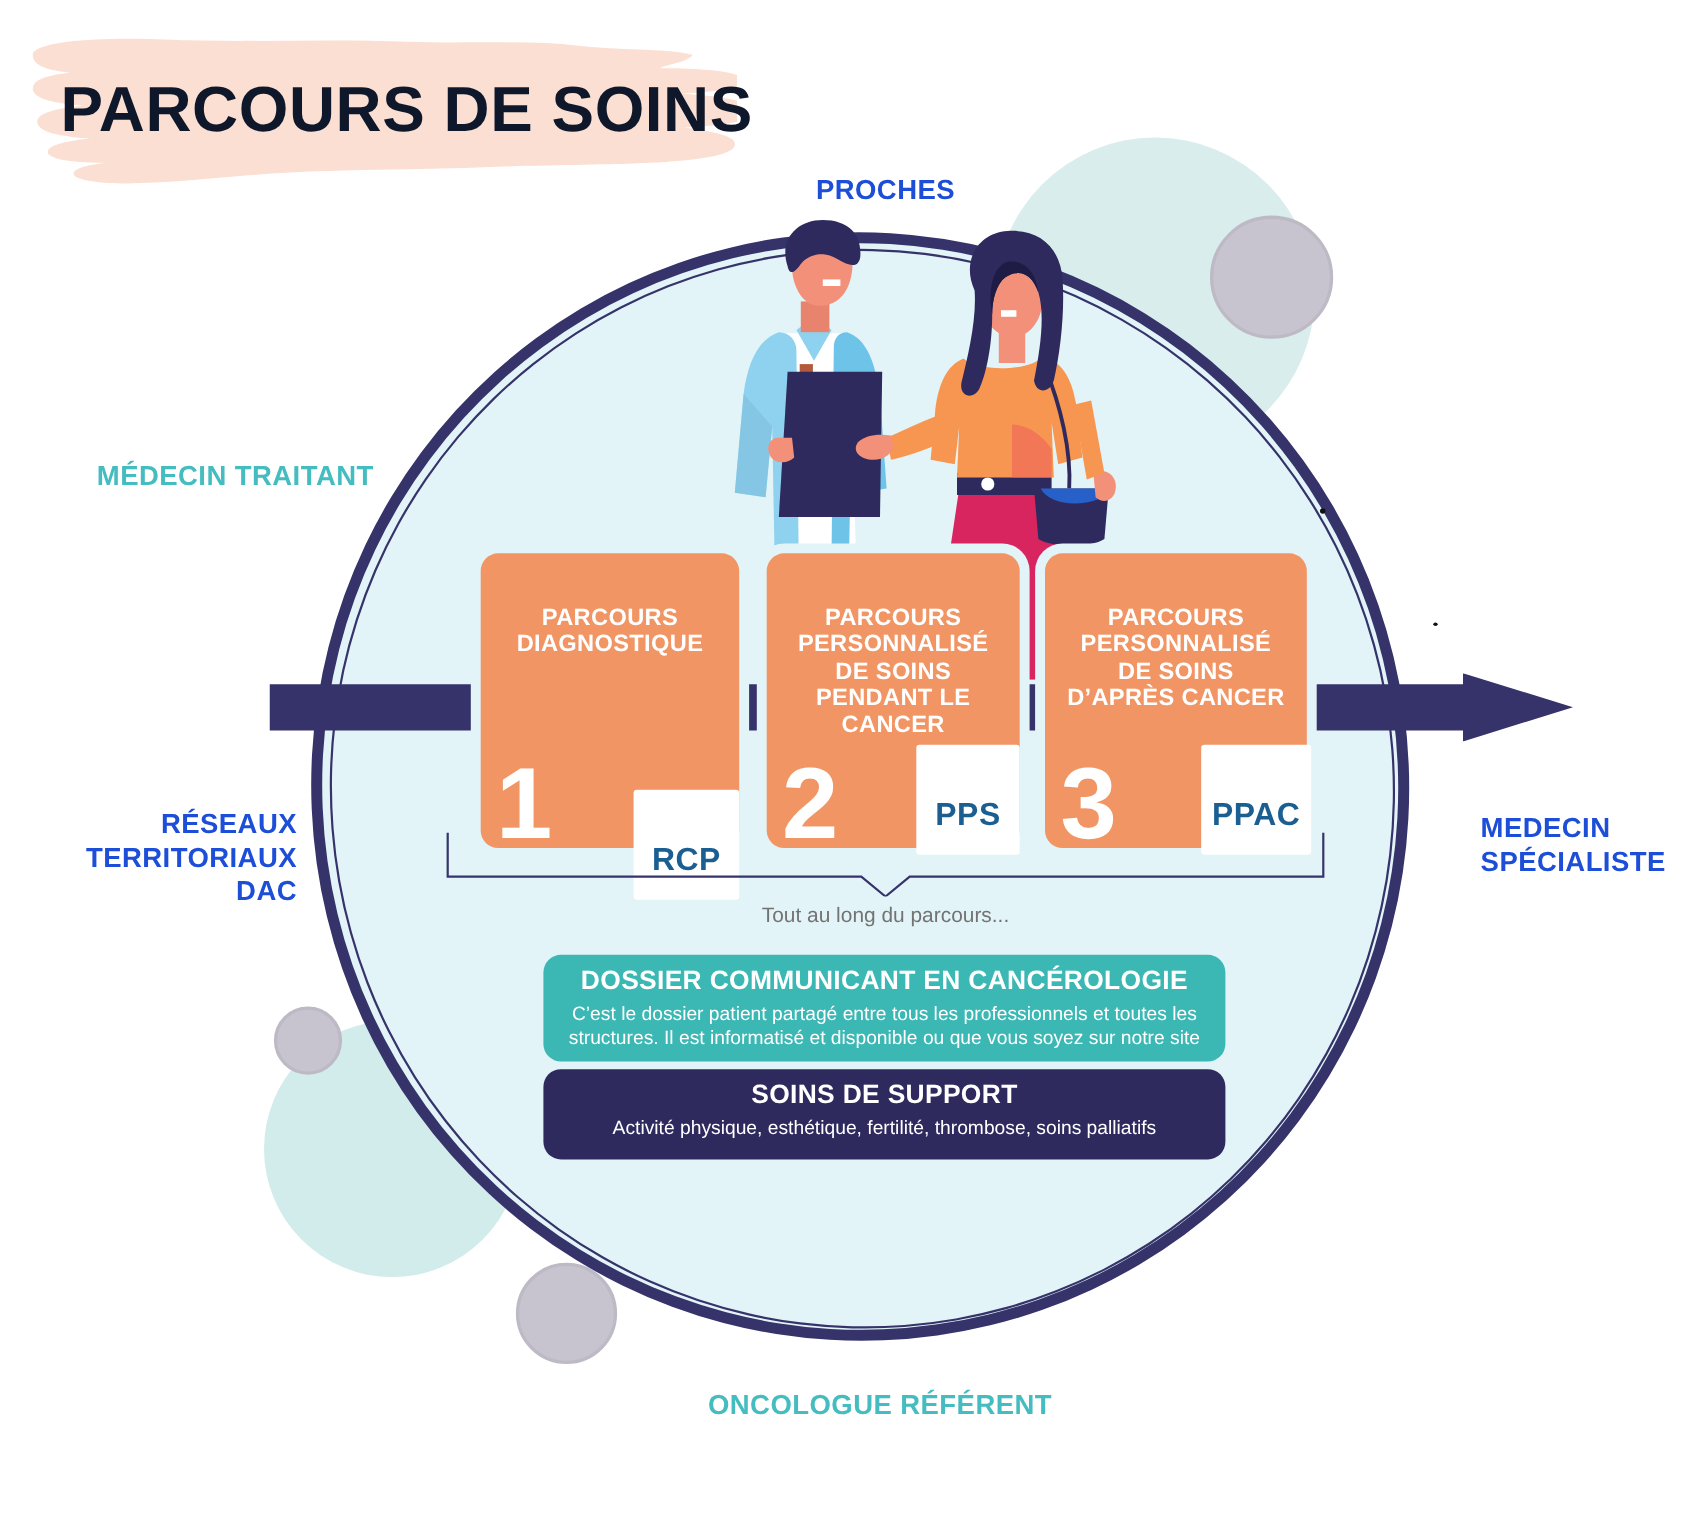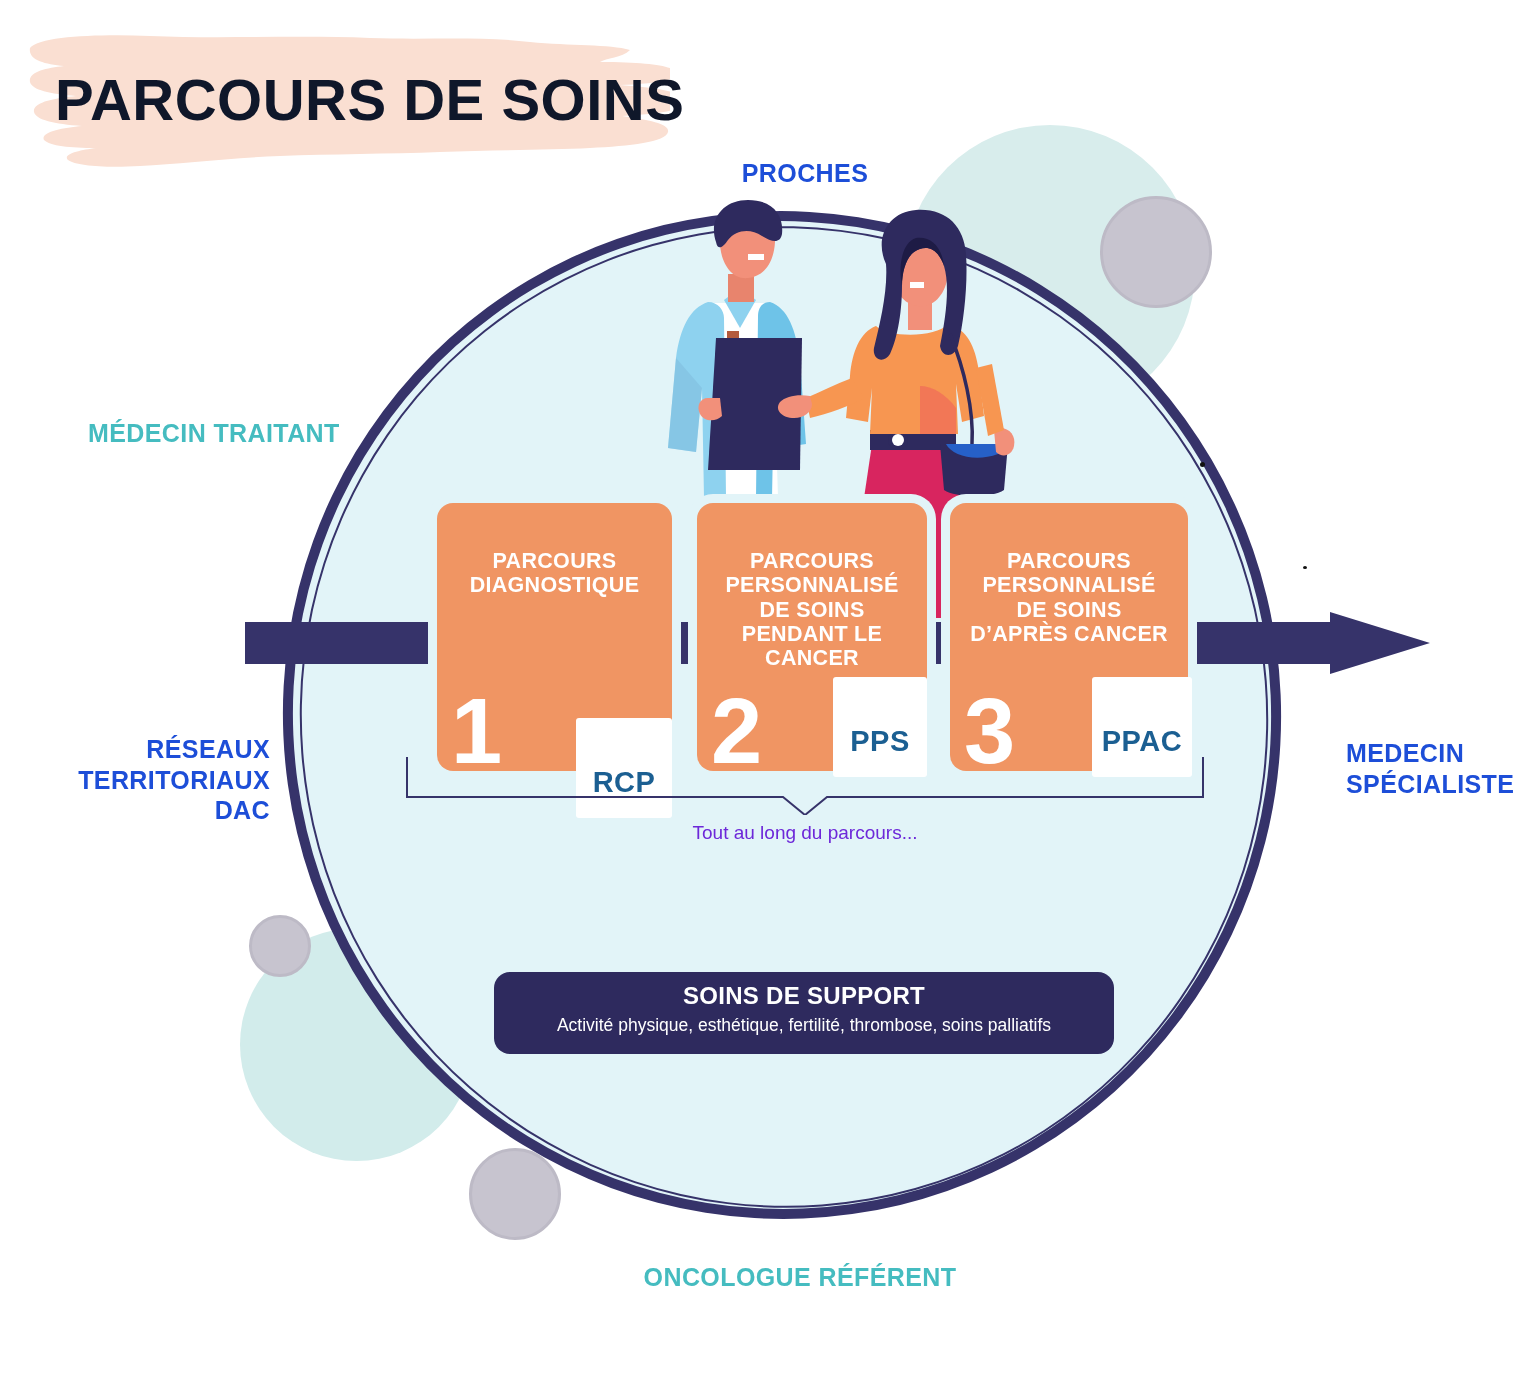--- a/index.html
+++ b/index.html
@@ -54,21 +54,21 @@
   #card-1{left:437px;top:503px;width:235px;height:268px;}
   #card-2{left:697px;top:503px;width:230px;height:268px;}
   #card-3{left:950px;top:503px;width:238px;height:268px;}
   #tag-1{left:576px;top:677px;width:96px;height:100px;margin-top:41px;}
   #tag-2{left:833px;top:677px;width:94px;height:100px;}
   #tag-3{left:1092px;top:677px;width:100px;height:100px;}
 
   
   #bracket{position:absolute;left:405px;top:755px;width:800px;height:60px;}
   #bracket-caption{position:absolute;left:405px;top:822px;width:800px;text-align:center;
-      color:#6d28d9;font-size:19px;}
+      color:#737373;font-size:19px;}
 
   
   .info-box{position:absolute;border-radius:16px;box-sizing:border-box;
       padding:10px 22px 12px;text-align:center;color:#ffffff;}
   .info-title{font-weight:800;font-size:24px;letter-spacing:0.3px;line-height:1.2;}
   .info-sub{font-size:17.5px;line-height:1.28;margin-top:3px;}
   #box-dcc{left:494px;top:868px;width:620px;height:97px;background:#3bb8b4;}
   #box-support{left:494px;top:972px;width:620px;height:82px;background:#2e2a5e;}
 
   
@@ -216,20 +216,24 @@
   </div>
   <div class="card-tag" id="tag-3">
     <span>PPAC</span>
   </div>
 
   <svg id="bracket" viewBox="0 0 800 60">
     <path fill="none" stroke="#36336a" stroke-width="2" d="M2,2 L2,42 L378,42 L400,60 L422,42 L798,42 L798,2"></path>
   </svg>
   <div id="bracket-caption">Tout au long du parcours...</div>
 
+  <div class="info-box" id="box-dcc">
+    <div class="info-title">DOSSIER COMMUNICANT EN CANCÉROLOGIE</div>
+    <div class="info-sub">C’est le dossier patient partagé entre tous les professionnels et toutes les structures. Il est informatisé et disponible ou que vous soyez sur notre site</div>
+  </div>
   <div class="info-box" id="box-support">
     <div class="info-title">SOINS DE SUPPORT</div>
     <div class="info-sub">Activité physique, esthétique, fertilité, thrombose, soins palliatifs</div>
   </div>
 
   <div class="ring-label navy" id="label-proches">PROCHES</div>
 
 
   <div class="ring-label teal" id="label-medecin-traitant">MÉDECIN TRAITANT</div>
 

